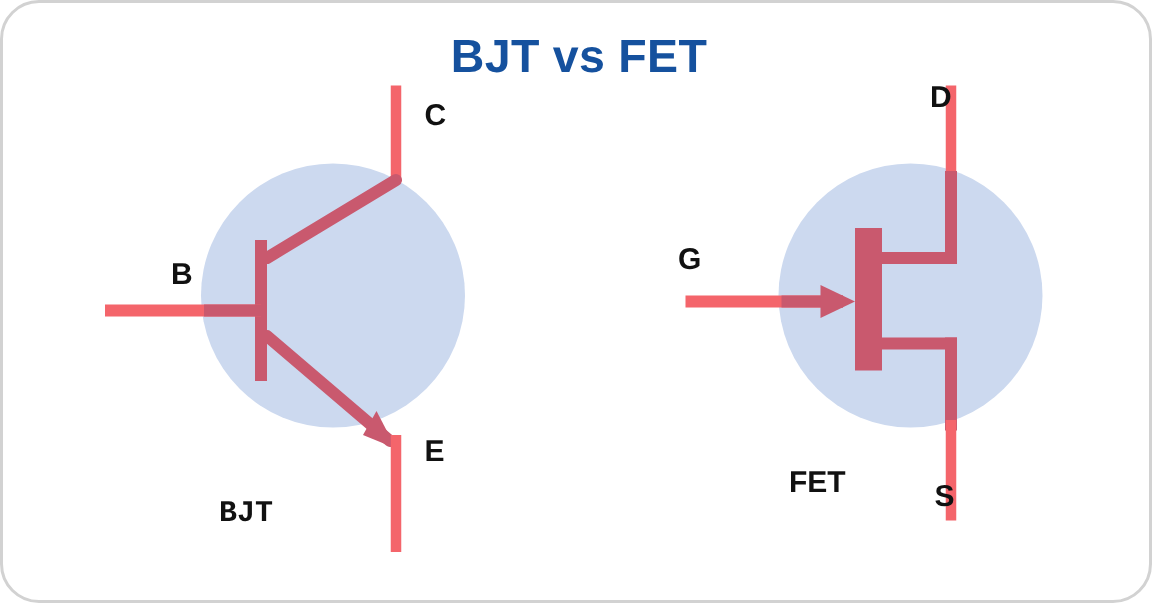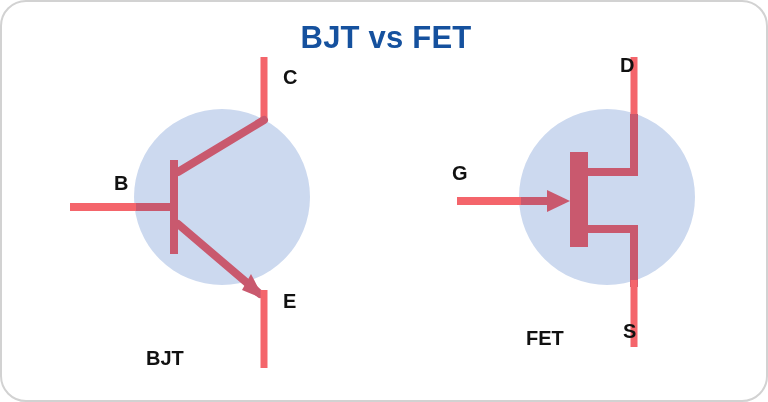--- a/index.html
+++ b/index.html
@@ -45,26 +45,25 @@
     font-weight: bold;
     color: #111111;
     white-space: nowrap;
   }
   .cap {
     position: absolute;
     font-size: 20px;
     font-weight: bold;
     color: #111111;
     white-space: nowrap;
-    margin-top: 16px;
   }
   #lbl-b { left: 112px; top: 170px; }
   #lbl-c { left: 281px; top: 64px; }
   #lbl-e { left: 281px; top: 288px; }
-  #cap-bjt { left: 144px; top: 329px; }
+  #cap-bjt { left: 144px; top: 329px; font-family: Liberation Mono, monospace; }
   #lbl-g { left: 450px; top: 160px; }
   #lbl-d { left: 618px; top: 52px; }
   #lbl-s { left: 621px; top: 318px; }
   #cap-fet { left: 524px; top: 309px; }
 </style>
 </head>
 <body>
 
 <div id="card">
 

